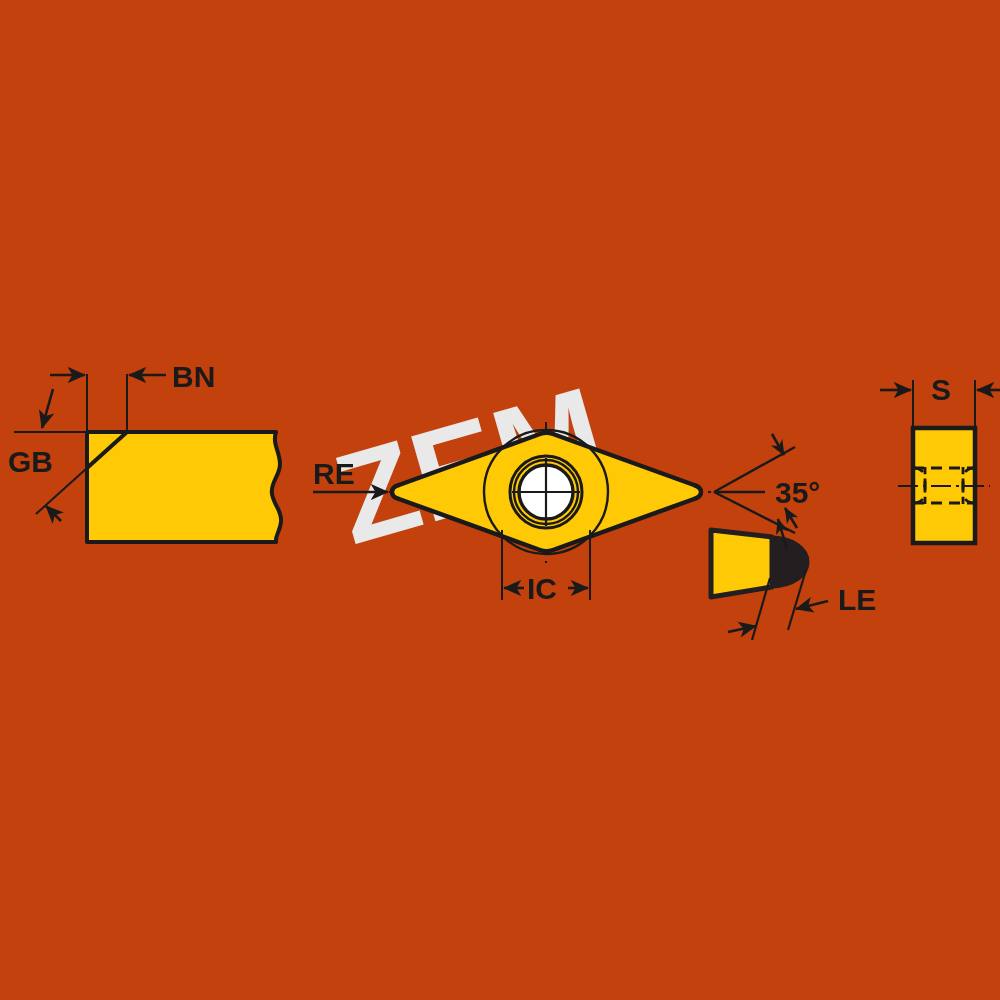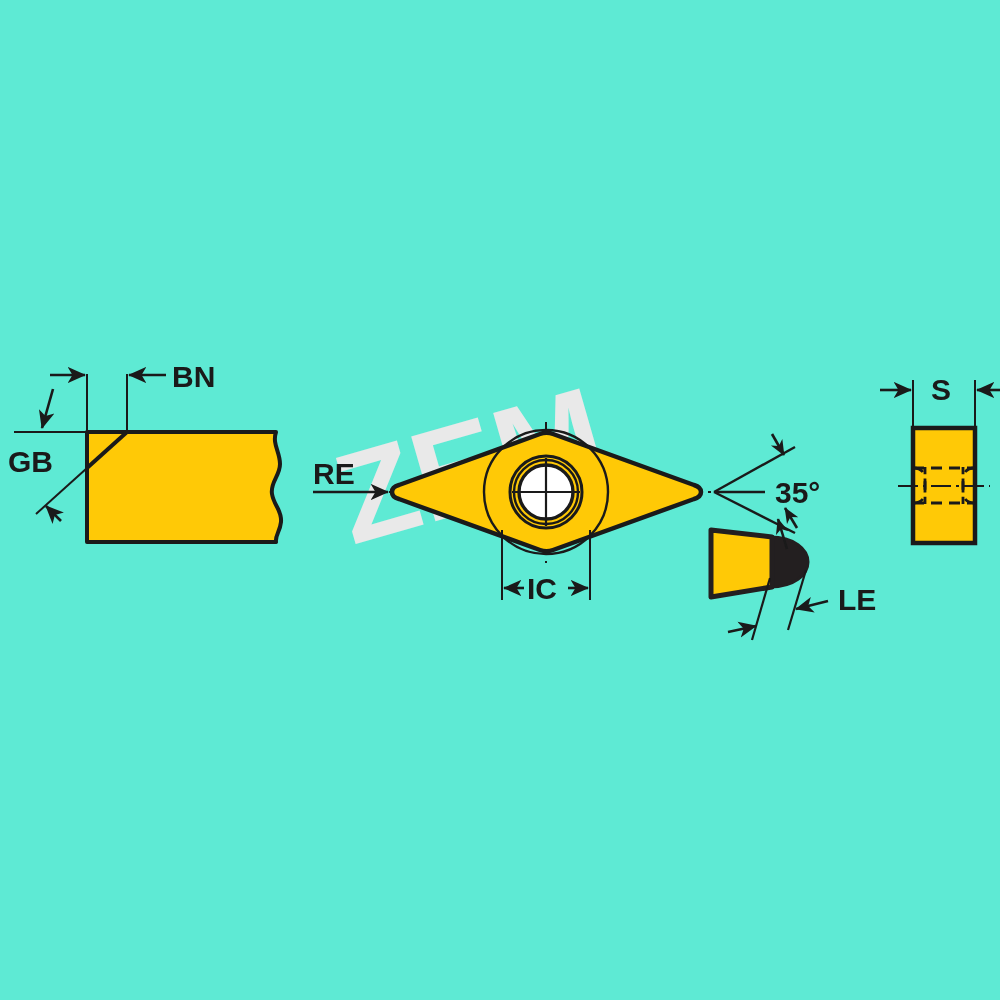--- a/index.html
+++ b/index.html
@@ -10,21 +10,21 @@
   body {
     width: 1000px;
     height: 1000px;
     font-family: "Liberation Sans", sans-serif;
     overflow: hidden;
   }
   #stage {
     position: relative;
     width: 1000px;
     height: 1000px;
-    background: #5eead4;
+    background: #c2410c;
   }
   svg.drawing {
     position: absolute;
     left: 0;
     top: 0;
     width: 1000px;
     height: 1000px;
     display: block;
   }
   .lbl {

